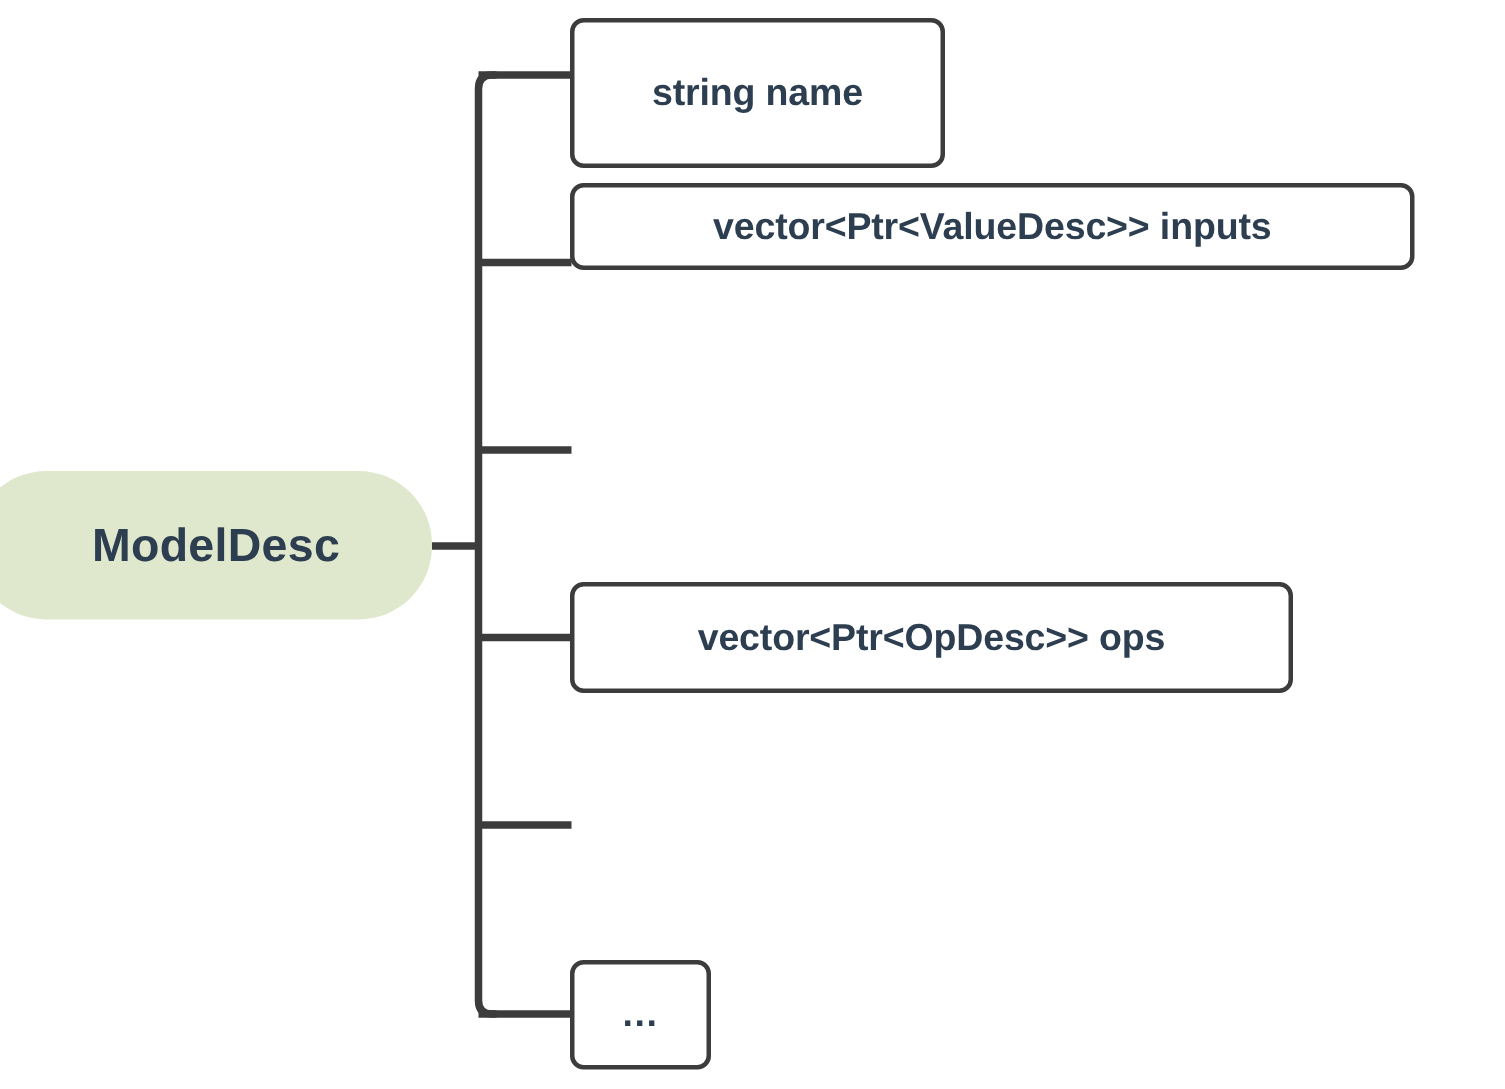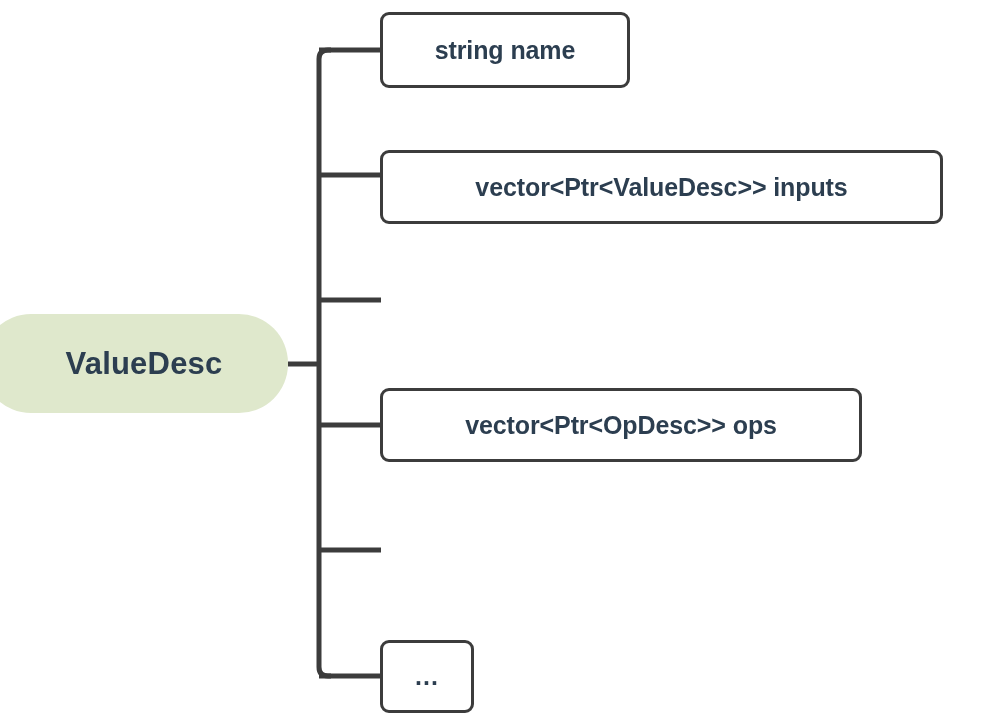--- a/index.html
+++ b/index.html
@@ -85,28 +85,28 @@
 
     <path d="M319,175 L381,175" fill="none" stroke="#3c3c3c" stroke-width="5"></path>
     <path d="M319,300 L381,300" fill="none" stroke="#3c3c3c" stroke-width="5"></path>
     <path d="M319,425 L381,425" fill="none" stroke="#3c3c3c" stroke-width="5"></path>
     <path d="M319,550 L381,550" fill="none" stroke="#3c3c3c" stroke-width="5"></path>
     <path d="M319,50 L381,50" fill="none" stroke="#3c3c3c" stroke-width="5"></path>
     <path d="M319,676 L381,676" fill="none" stroke="#3c3c3c" stroke-width="5"></path>
   </svg>
 
   <div class="root-node">
-    <span class="root-label">ValueDesc</span>
+    <span class="root-label">ModelDesc</span>
   </div>
 
-  <div class="field-box" style="left:380px; top:12px; width:250px; height:76px;text-align:right;">
+  <div class="field-box" style="left:380px; top:12px; width:250px; height:100px;text-align:right;">
     <span class="field-label">string name</span>
   </div>
 
-  <div class="field-box" style="left:380px; top:150px; width:563px; height:74px;">
+  <div class="field-box" style="left:380px; top:122px; width:563px; height:58px;">
     <span class="field-label">vector&lt;Ptr&lt;ValueDesc&gt;&gt; inputs</span>
   </div>
 
 
   <div class="field-box" style="left:380px; top:388px; width:482px; height:74px;text-align:center;">
     <span class="field-label">vector&lt;Ptr&lt;OpDesc&gt;&gt; ops</span>
   </div>
 
 
   <div class="field-box" style="left:380px; top:640px; width:94px; height:73px;">

